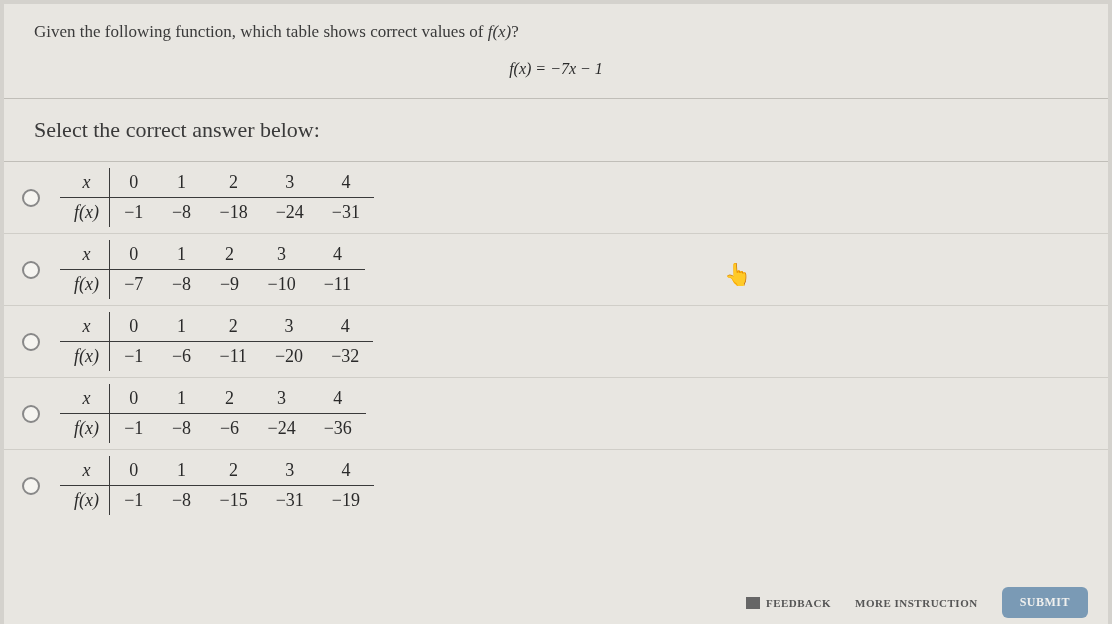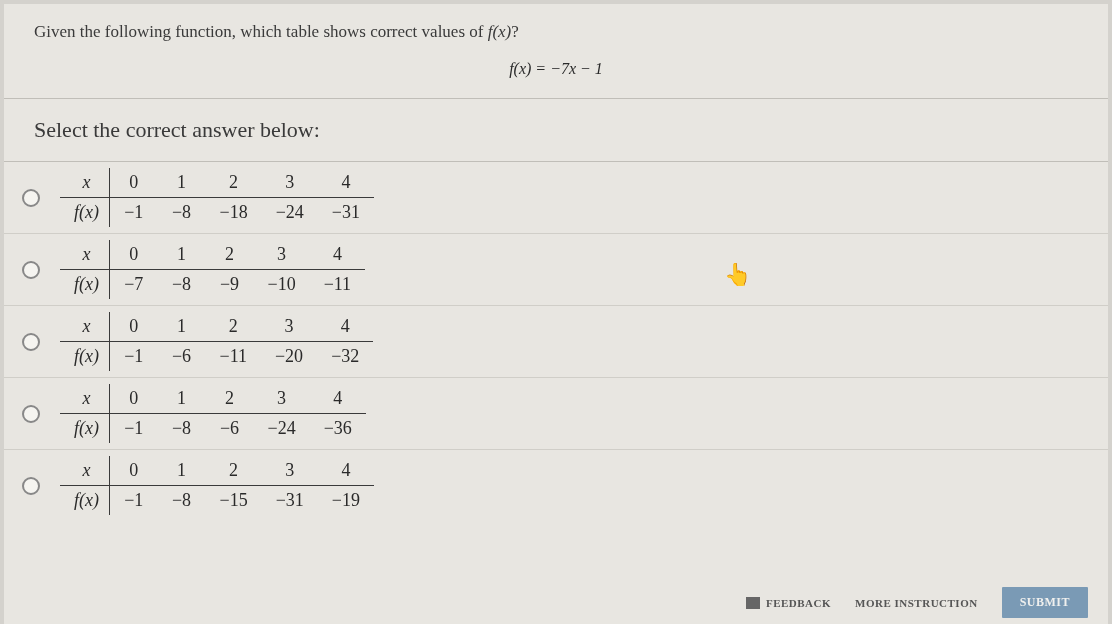--- a/index.html
+++ b/index.html
@@ -120,21 +120,21 @@
       cursor: pointer;
     }
     .submit-btn {
       background: #7a9ab5;
       color: #f0f0ee;
       font-size: 12px;
       font-weight: bold;
       padding: 8px 18px;
       letter-spacing: 0.5px;
       cursor: pointer;
-      border-radius: 1px;
+      border-radius: 6px;
     }
     .cursor-hand {
       position: absolute;
       top: 258px;
       left: 720px;
       font-size: 22px;
       pointer-events: none;
     }
     .fx-inline {
       font-style: italic;

